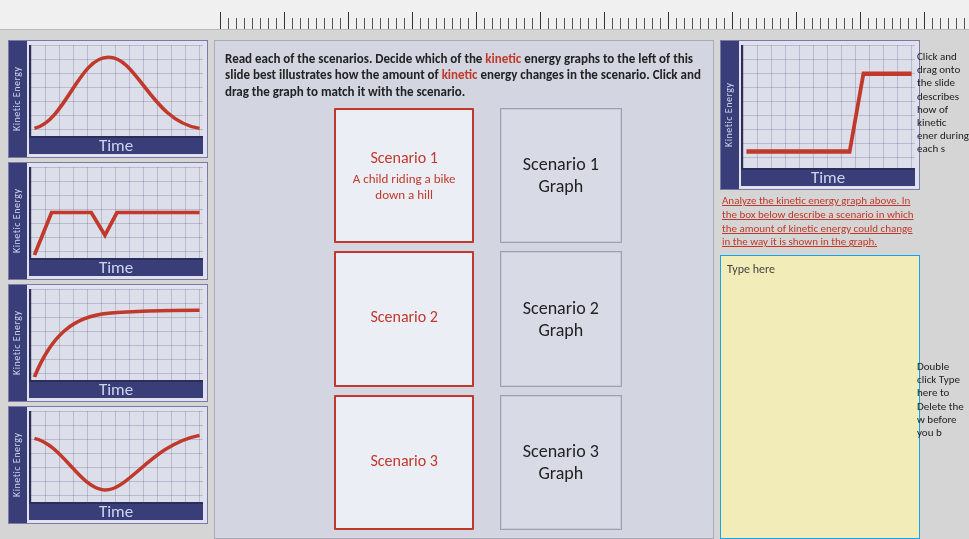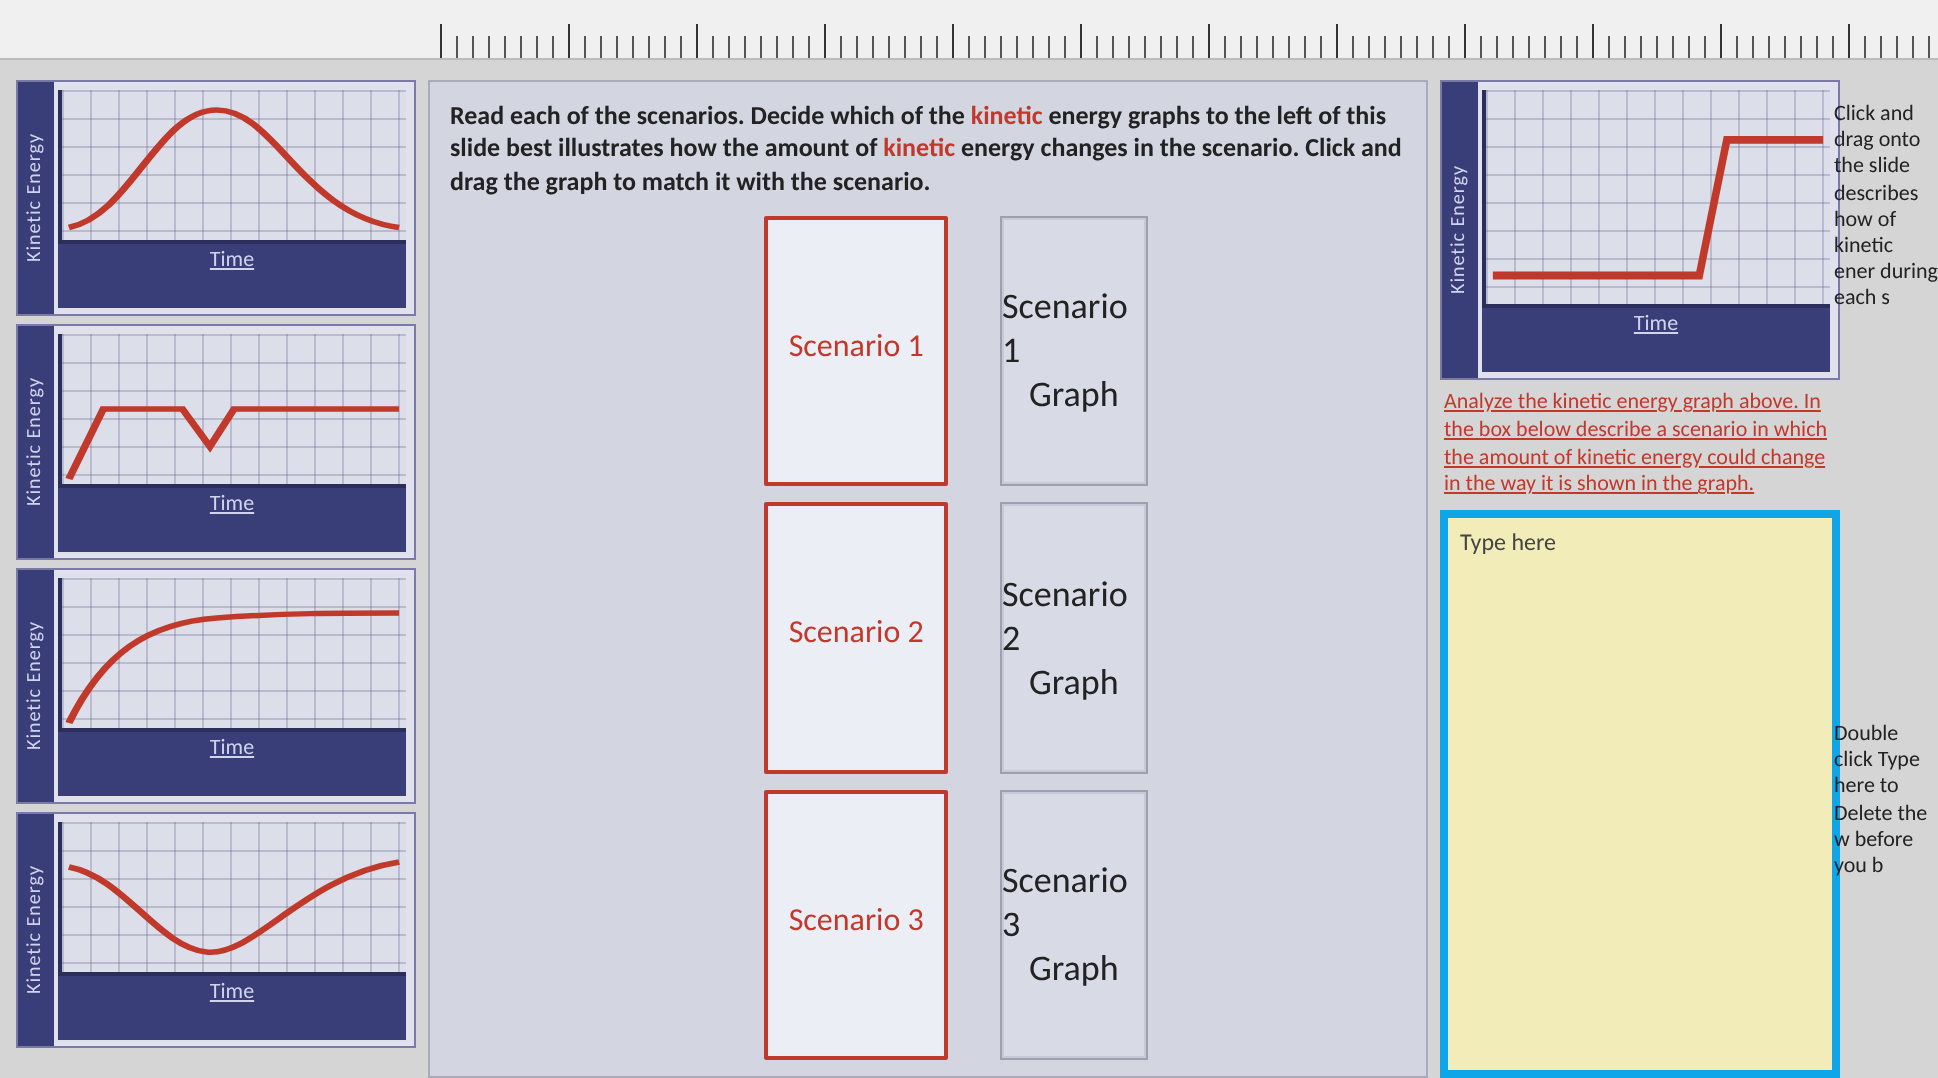--- a/index.html
+++ b/index.html
@@ -73,26 +73,25 @@
       #dcdfea;
     border-left: 2px solid #2b2e5a;
     border-bottom: 2px solid #2b2e5a;
     margin: 4px 4px 0 2px;
     position: relative;
   }
   .plot svg { position:absolute; inset:0; width:100%; height:100%; }
   .xaxis {
     background: #3a3e78;
     color: #d0d4ef;
-    font-size: 11px;
+    font-size: 17px;
     text-align: center;
-    height: 32px;
+    height: 16px;
     line-height: 16px;
     margin: 0 4px 3px 2px;
-    text-decoration: underline;
   }
   .main-panel {
     width: 500px;
     background: #d3d5e0;
     border: 1px solid #aab;
     padding: 10px 10px 8px 10px;
     display: flex;
     flex-direction: column;
     align-items: center;
   }
@@ -142,21 +141,21 @@
   .analyze-text {
     color: #c0392b;
     font-size: 11px;
     line-height: 1.25;
     padding: 4px 2px 6px 2px;
     text-decoration: underline;
   }
   .type-box {
     flex:1;
     background: #f2ecb8;
-    border: 4px solid #0ea5e9;
+    border: 1px solid #0ea5e9;
     padding: 6px;
     font-size: 12px;
     color: #444;
     min-height: 140px;
   }
   .side-note {
     position: absolute;
     right: 0;
     width: 52px;
     font-size: 11px;
@@ -229,20 +228,21 @@
   </div>
 
   <div class="main-panel">
     <div class="instructions">
       <span>Read each of the scenarios. Decide which of the </span><span class="kw">kinetic</span><span> energy graphs to the left of this slide best illustrates how the amount of </span><span class="kw">kinetic</span><span> energy changes in the scenario. Click and drag the graph to match it with the scenario.</span>
     </div>
     <div class="rows">
       <div class="row">
         <div class="scenario-card">
           <div class="scenario-title">Scenario 1</div>
+          <div class="scenario-desc">A child riding a bike down a hill</div>
         </div>
         <div class="drop-zone">
           <span>Scenario 1</span>
           <span>Graph</span>
         </div>
       </div>
       <div class="row">
         <div class="scenario-card">
           <div class="scenario-title">Scenario 2</div>
         </div>

